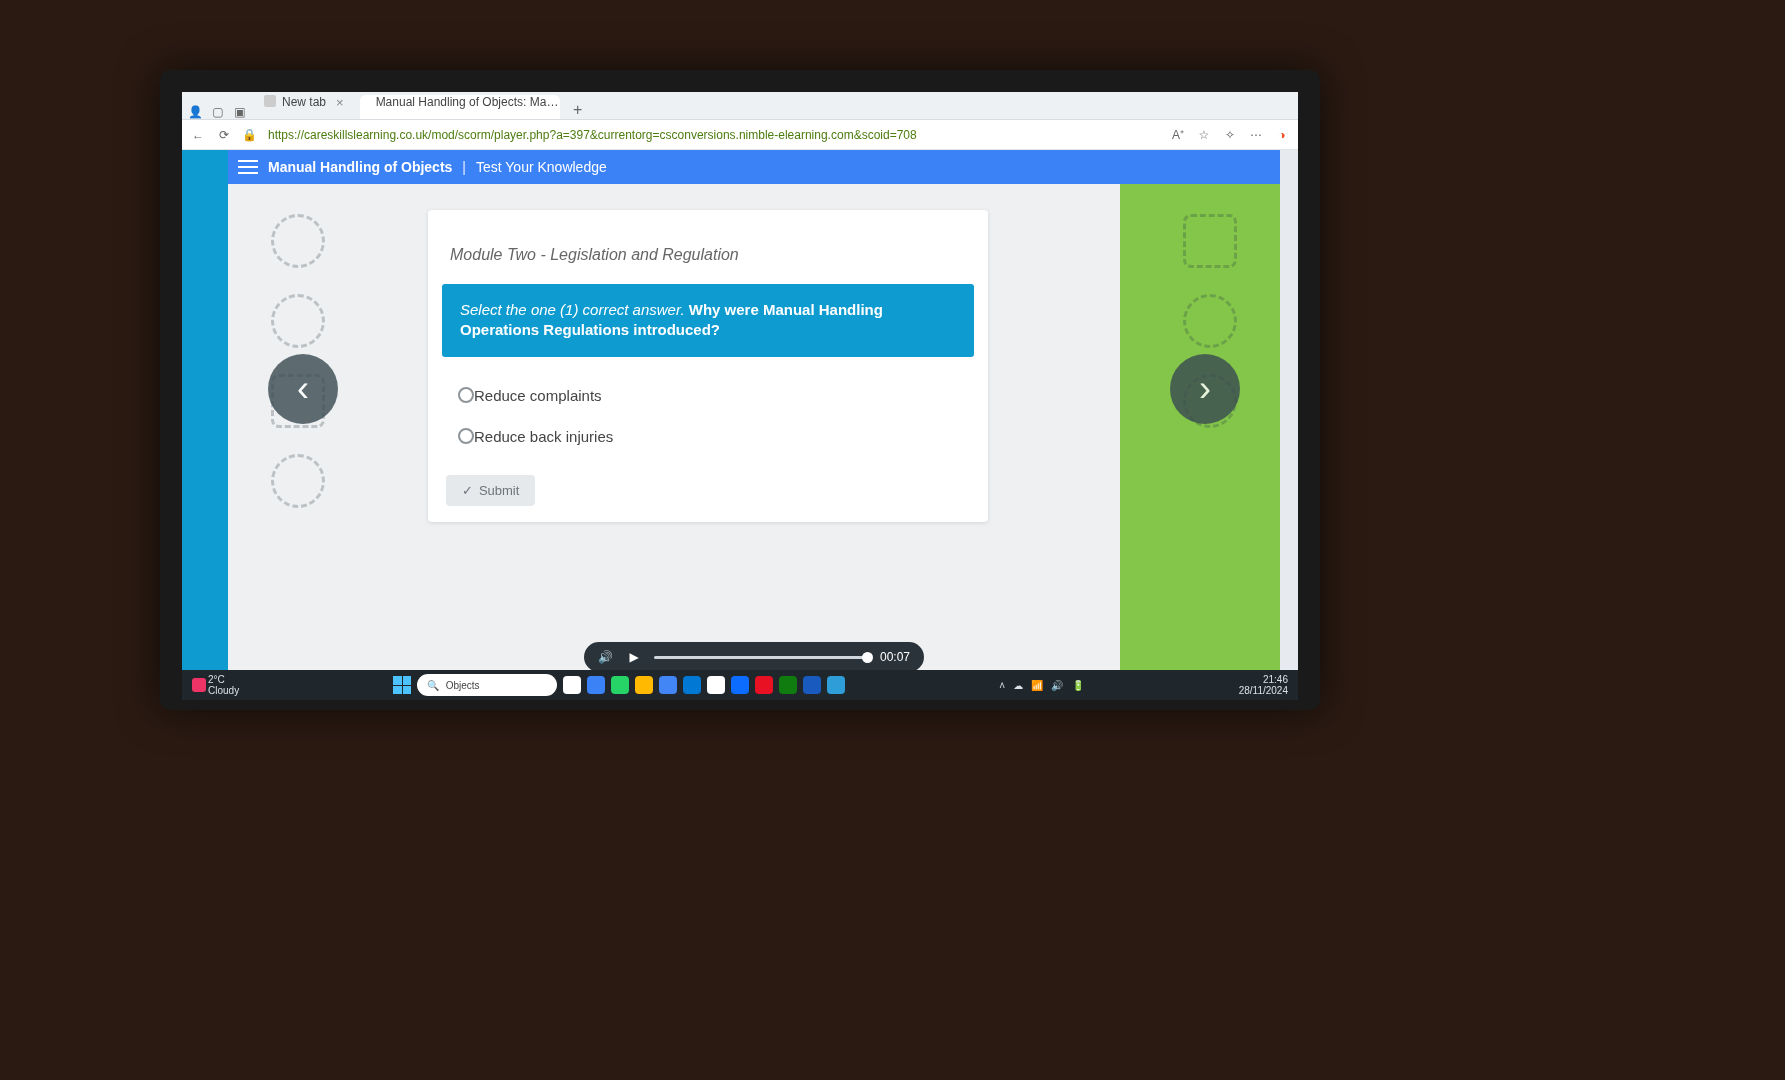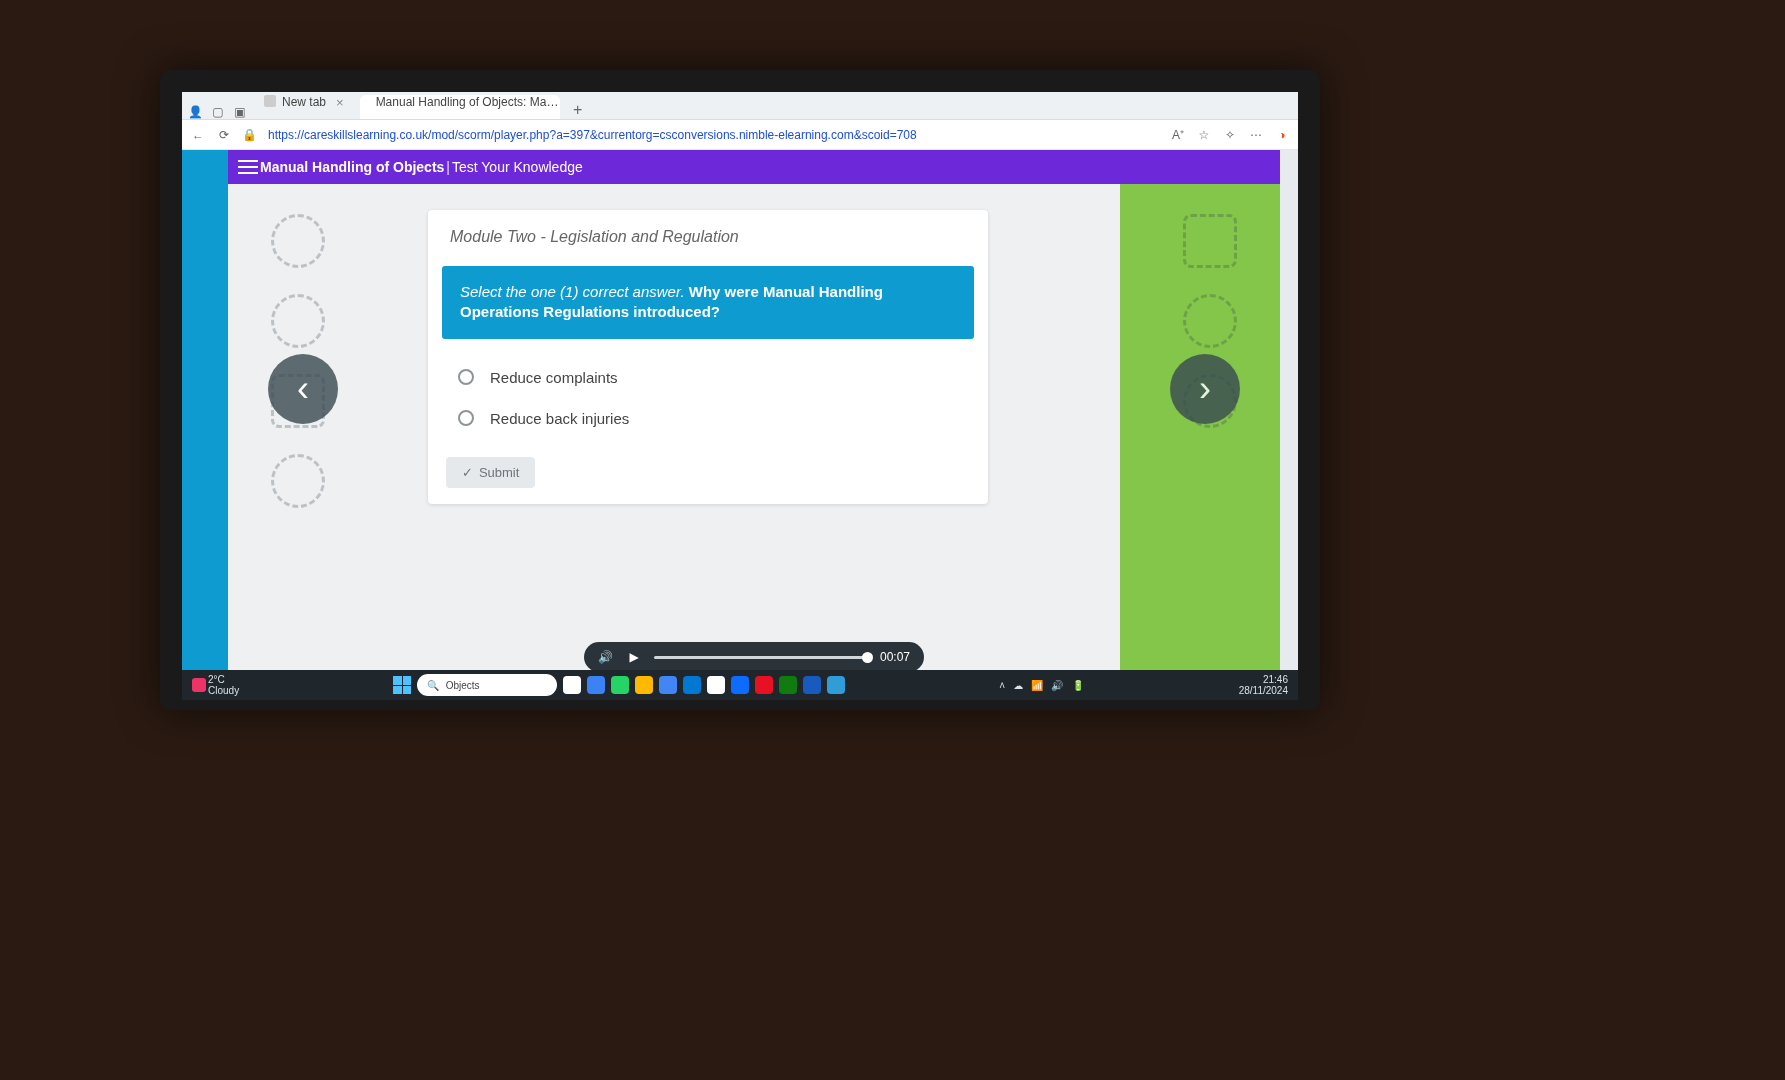--- a/index.html
+++ b/index.html
@@ -29,36 +29,36 @@
   .tab.active { background: #fff; }
   .tab-ico { width: 12px; height: 12px; background: #4b9cd3; border-radius: 2px; }
   .tab-close { color: #888; font-size: 13px; margin-left: 4px; }
   .tab-add { width: 24px; text-align: center; color: #666; font-size: 16px; }
 
   .addrbar {
     height: 30px; background: #fff; display: flex; align-items: center;
     padding: 0 8px; gap: 10px; border-bottom: 1px solid #e3e6e9; font-size: 12px; color: #555;
   }
   .addr-icn { width: 16px; text-align: center; color: #666; }
-  .addr-url { flex: 1; color: #1d4ed8; overflow: hidden; text-overflow: ellipsis; white-space: nowrap; }
+  .addr-url { flex: 1; color: #4d7c0f; overflow: hidden; text-overflow: ellipsis; white-space: nowrap; }
 
   
   .page {
     flex: 1; position: relative; display: flex; background: #f7f8f8; overflow: hidden;
   }
   .left-rail { width: 46px; background: #0e9bd0; }
   .right-gutter { width: 18px; background: #e7eaee; position: relative; }
 
   .content-wrap {
     flex: 1; position: relative; background: #e6ecef;
   }
 
   .course-header {
-    height: 34px; background: #6d28d9; color: #fff; display: flex; align-items: center;
-    gap: 2px; padding: 0 10px; font-size: 14px;
+    height: 34px; background: #3b82f6; color: #fff; display: flex; align-items: center;
+    gap: 10px; padding: 0 10px; font-size: 14px;
   }
   .burger { width: 20px; height: 14px; display: inline-flex; flex-direction: column; justify-content: space-between; }
   .burger span { height: 2px; background: #fff; }
   .course-header .sep { opacity: .85; }
 
   .stage {
     position: relative; height: calc(100% - 34px); background: #eef0f2;
   }
   .side-icons-left, .side-icons-right {
     position: absolute; top: 30px; width: 120px; height: 100%;
@@ -76,31 +76,31 @@
     color: #fff; font-size: 36px; opacity: .8; cursor: pointer;
   }
   .nav-prev { left: 40px; }
   .nav-next { right: 40px; }
 
   .card {
     position: absolute; left: 200px; top: 26px; width: 560px;
     background: #fff; border-radius: 4px; box-shadow: 0 1px 4px rgba(0,0,0,.12);
     padding-bottom: 16px;
   }
-  .mod-title { font-style: italic; color: #666; font-size: 16px; padding: 18px 22px 14px; }
+  .mod-title { font-style: italic; color: #666; font-size: 16px; padding: 36px 22px 14px; }
   .q-box {
     margin: 6px 14px 12px; background: #0e9bd0; color: #fff; padding: 16px 18px;
     font-size: 15px; line-height: 1.35; border-radius: 3px;
   }
   .q-box .instr { font-style: italic; margin-top: 8px; }
   .q-box .qtext { font-weight: 600; }
 
   .options { padding: 6px 26px 8px; }
   .opt {
-    display: flex; align-items: center; gap: 16px; padding: 12px 4px;
+    display: flex; align-items: center; gap: 0; padding: 12px 4px;
     font-size: 15px; color: #444; cursor: pointer;
   }
   .radio {
     width: 16px; height: 16px; border: 2px solid #8e9498; border-radius: 50%;
     flex-shrink: 0;
   }
   .submit {
     margin: 10px 18px 0; background: #e6e9ec; color: #6e7479; font-size: 13px;
     border: none; padding: 8px 16px; border-radius: 4px; cursor: pointer;
     display: inline-flex; align-items: center; gap: 6px;

